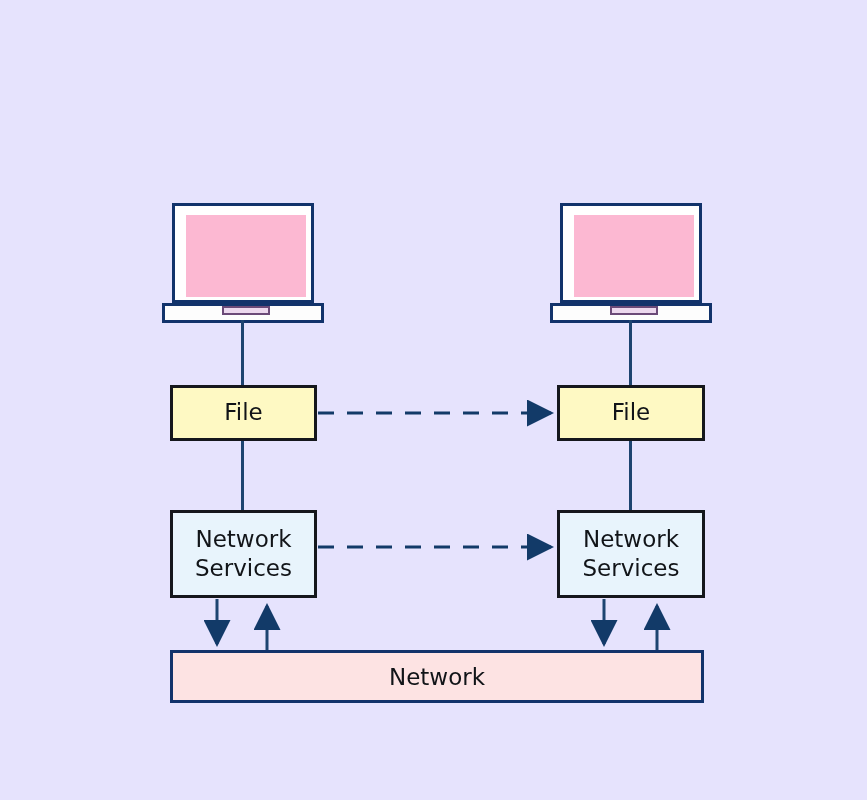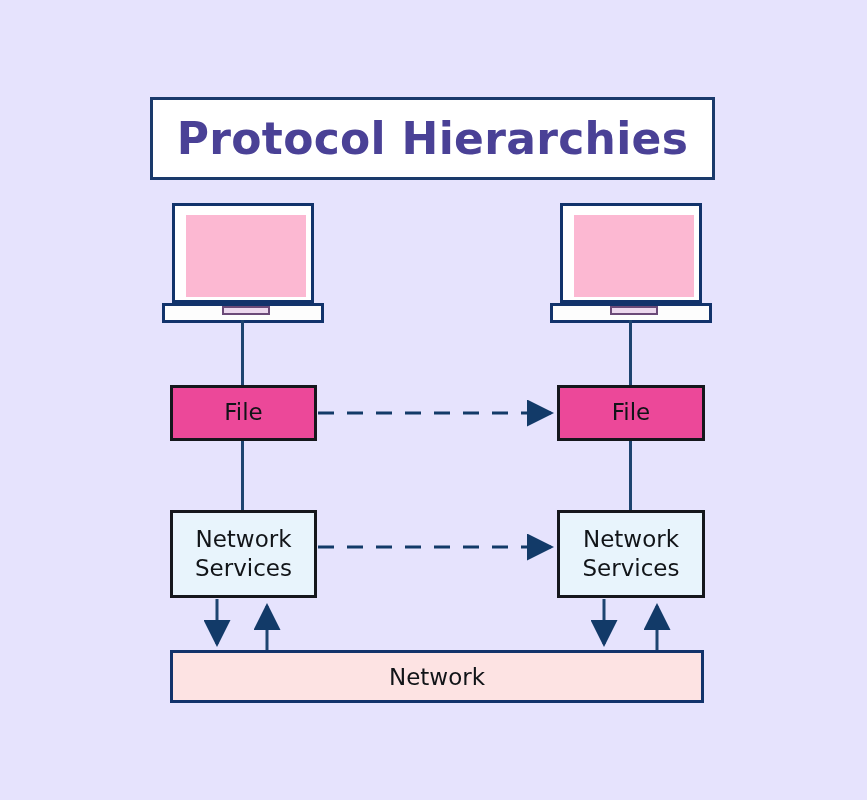--- a/index.html
+++ b/index.html
@@ -93,21 +93,21 @@
     border: 3px solid #15171c;
     display: flex;
     align-items: center;
     justify-content: center;
     text-align: center;
     color: #111418;
     font-size: 23px;
     line-height: 1.28;
   }
   .box.file {
-    background: #ec4899;
+    background: #fef9c3;
   }
   .box.services {
     background: #e8f4fc;
   }
   .network-bar {
     position: absolute;
     left: 170px;
     top: 650px;
     width: 534px;
     height: 53px;
@@ -136,23 +136,20 @@
     width: 867px;
     height: 800px;
     pointer-events: none;
   }
 </style>
 </head>
 <body>
 
 <div id="stage">
 
-  <div class="title-box">
-    <span class="title-text">Protocol Hierarchies</span>
-  </div>
 
   <div class="laptop" style="left:162px; top:203px;">
     <div class="lid">
       <div class="screen"></div>
     </div>
     <div class="base">
       <div class="pad"></div>
     </div>
   </div>
 

